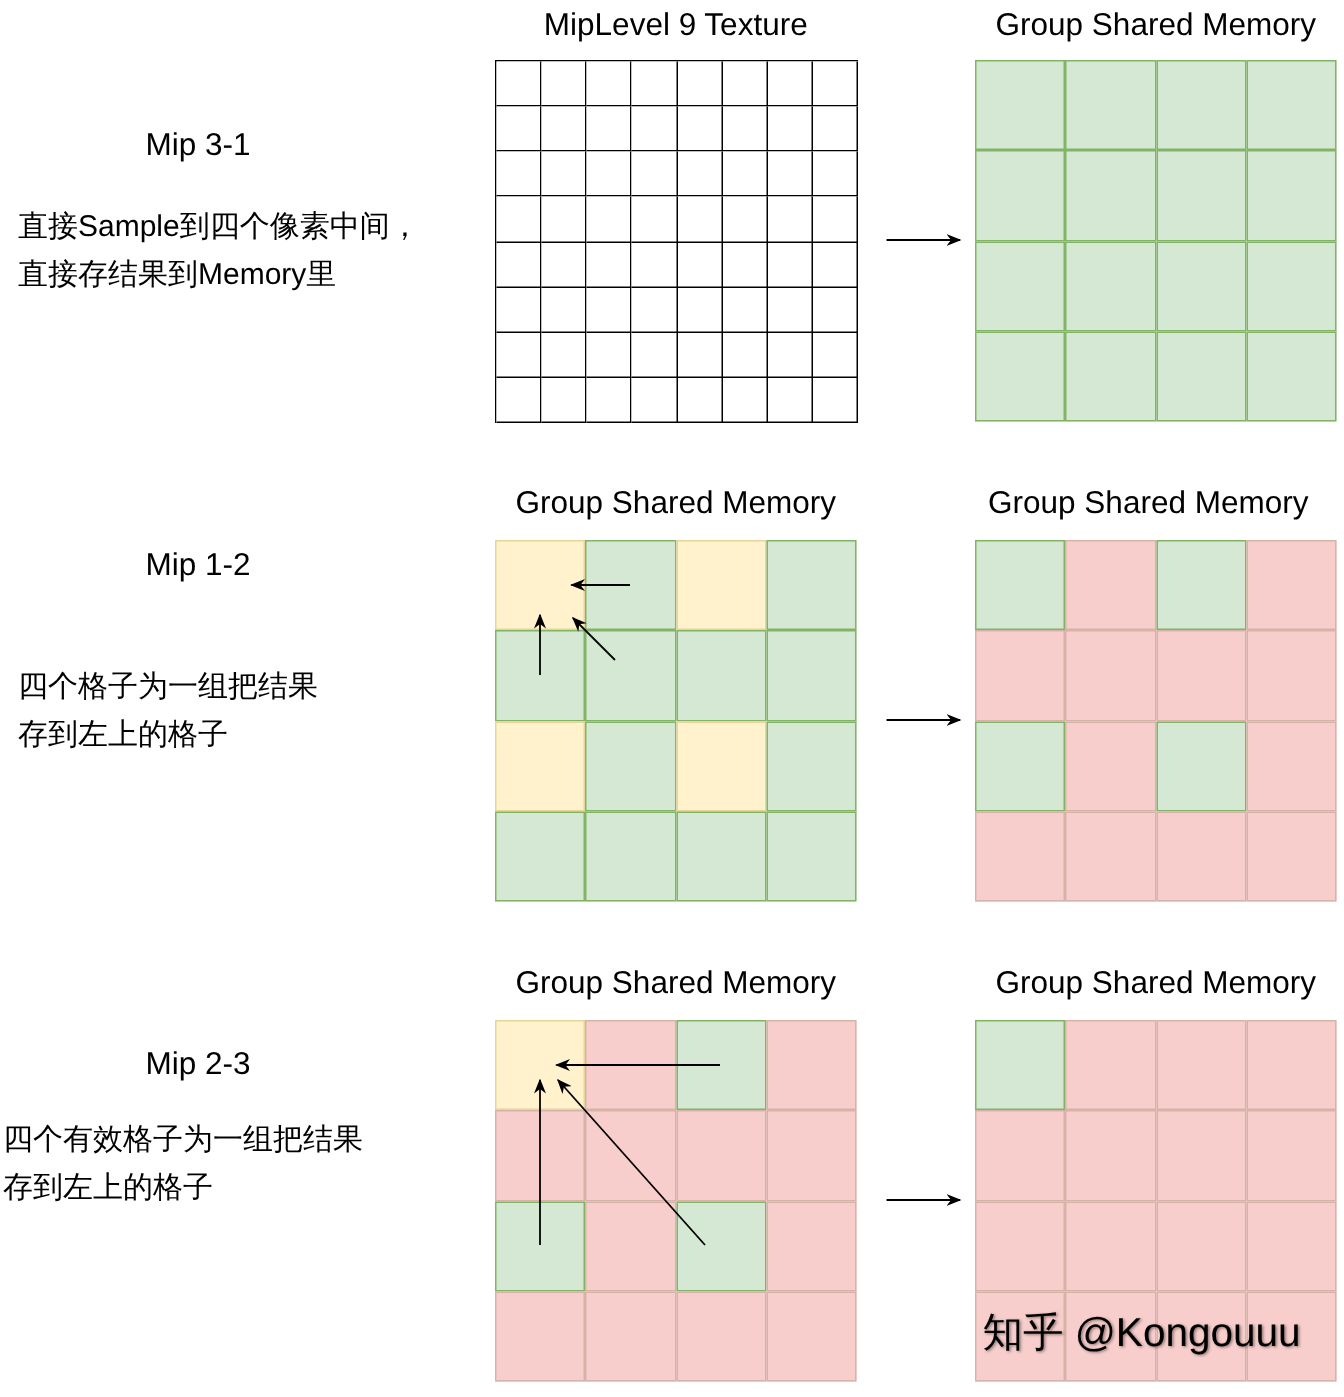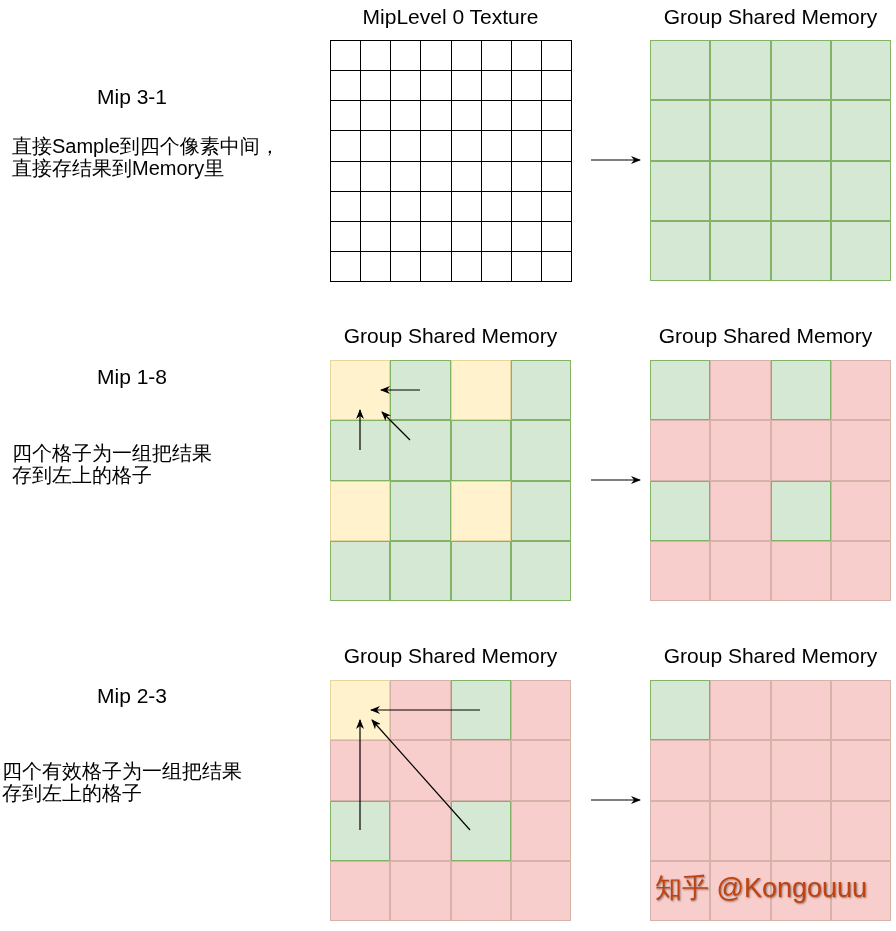--- a/index.html
+++ b/index.html
@@ -1,38 +1,38 @@
 <!DOCTYPE html>
 <html><head>
 <meta charset="utf-8">
 <style>
   html, body { margin:0; padding:0; background:#ffffff; }
   body { width:896px; height:931px; position:relative; overflow:hidden; font-family:"Liberation Sans","DejaVu Sans",sans-serif; color:#000; }
   .title { position:absolute; font-size:21px; text-align:center; white-space:nowrap; }
   .mip { position:absolute; font-size:21px; white-space:nowrap; }
-  .desc { position:absolute; font-size:20px; line-height:22px; white-space:pre; }
+  .desc { position:absolute; font-size:20px; line-height:32px; white-space:pre; }
   .grid { position:absolute; display:grid; }
   .cell { box-sizing:border-box; }
   .g8 { left:330px; top:40px; width:241px; height:241px; grid-template-columns:repeat(8,1fr); grid-template-rows:repeat(8,1fr); border-left:1px solid #000; border-top:1px solid #000; }
   .g8 .cell { border-right:1px solid #000; border-bottom:1px solid #000; background:#fff; }
   .g4 { width:241px; height:241px; grid-template-columns:repeat(4,1fr); grid-template-rows:repeat(4,1fr); }
   .g4 .cell { border:0.5px solid; }
   .cell.green { background:#d5e8d4; border-color:#82b366; }
   .cell.yellow { background:#fff2cc; border-color:#e6d49a; }
   .cell.red { background:#f8cecc; border-color:#d6b3a8; }
   svg.overlay { position:absolute; left:0; top:0; pointer-events:none; }
-  .watermark { position:absolute; left:655px; top:870px; font-size:27px; color:#c2410c; text-shadow:1px 1px 2px rgba(0,0,0,0.45); white-space:nowrap; }
+  .watermark { position:absolute; left:655px; top:870px; font-size:27px; color:#000000; text-shadow:1px 1px 2px rgba(0,0,0,0.45); white-space:nowrap; }
 </style>
 </head>
 <body>
 
 <div class="mip" style="left:97px;top:85px;">Mip 3-1</div>
 <div class="desc" style="left:12px;top:135px;">直接Sample到四个像素中间，
 直接存结果到Memory里</div>
-<div class="title" style="left:330px;top:5px;width:241px;">MipLevel 0 Texture</div>
+<div class="title" style="left:330px;top:5px;width:241px;">MipLevel 9 Texture</div>
 <div class="title" style="left:645px;top:5px;width:251px;">Group Shared Memory</div>
 <div class="grid g8" id="g8">
     <div class="cell"></div>
     <div class="cell"></div>
     <div class="cell"></div>
     <div class="cell"></div>
     <div class="cell"></div>
     <div class="cell"></div>
     <div class="cell"></div>
     <div class="cell"></div>
@@ -105,21 +105,21 @@
     <div class="cell green"></div>
     <div class="cell green"></div>
     <div class="cell green"></div>
     <div class="cell green"></div>
     <div class="cell green"></div>
     <div class="cell green"></div>
     <div class="cell green"></div>
     <div class="cell green"></div>
   </div>
 
-<div class="mip" style="left:97px;top:365px;">Mip 1-8</div>
+<div class="mip" style="left:97px;top:365px;">Mip 1-2</div>
 <div class="desc" style="left:12px;top:442px;">四个格子为一组把结果
 存到左上的格子</div>
 <div class="title" style="left:325px;top:324px;width:251px;">Group Shared Memory</div>
 <div class="title" style="left:640px;top:324px;width:251px;">Group Shared Memory</div>
 <div class="grid g4" style="left:330px;top:360px;">
     <div class="cell yellow"></div>
     <div class="cell green"></div>
     <div class="cell yellow"></div>
     <div class="cell green"></div>
     <div class="cell green"></div>
@@ -147,22 +147,22 @@
     <div class="cell green"></div>
     <div class="cell red"></div>
     <div class="cell green"></div>
     <div class="cell red"></div>
     <div class="cell red"></div>
     <div class="cell red"></div>
     <div class="cell red"></div>
     <div class="cell red"></div>
   </div>
 
-<div class="mip" style="left:97px;top:684px;">Mip 2-3</div>
-<div class="desc" style="left:2px;top:744px;margin-top:16px;">四个有效格子为一组把结果
+<div class="mip" style="left:97px;top:698px;">Mip 2-3</div>
+<div class="desc" style="left:2px;top:744px;">四个有效格子为一组把结果
 存到左上的格子</div>
 <div class="title" style="left:325px;top:644px;width:251px;">Group Shared Memory</div>
 <div class="title" style="left:645px;top:644px;width:251px;">Group Shared Memory</div>
 <div class="grid g4" style="left:330px;top:680px;">
     <div class="cell yellow"></div>
     <div class="cell red"></div>
     <div class="cell green"></div>
     <div class="cell red"></div>
     <div class="cell red"></div>
     <div class="cell red"></div>

